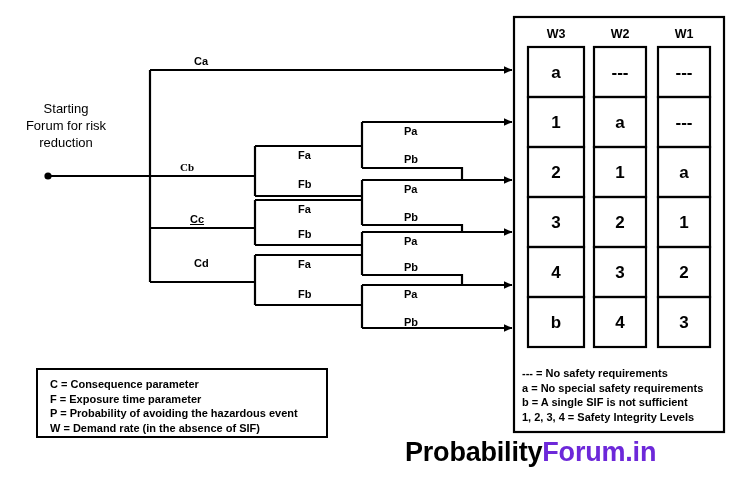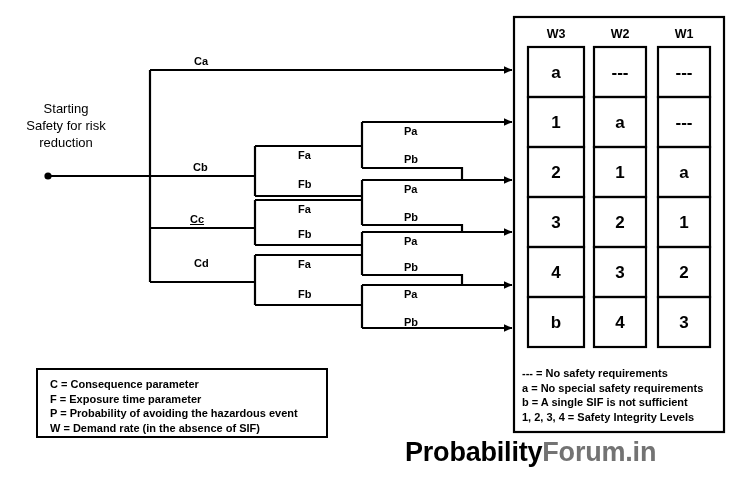--- a/index.html
+++ b/index.html
@@ -19,21 +19,21 @@
   .legend-left{position:absolute;left:28px;top:368px;width:292px;height:70px;
      border:2px solid #000;box-sizing:border-box;padding:7px 0 0 12px;margin-left:8px;}
   .legend-left div{font-size:11px;font-weight:bold;line-height:14.5px;white-space:nowrap;}
 
   .legend-right{position:absolute;left:522px;top:366px;width:196px;}
   .legend-right div{font-size:11px;font-weight:bold;line-height:14.5px;white-space:nowrap;}
 
   .brand{position:absolute;left:405px;top:437px;font-size:27px;font-weight:bold;
      letter-spacing:-0.2px;}
   .brand .b1{color:#000000;}
-  .brand .b2{color:#737373;}
+  .brand .b2{color:#6d28d9;}
 </style>
 </head>
 <body>
 
 <div id="stage">
 
   <svg id="diagram" viewBox="0 0 748 480">
     <defs>
       <marker id="arw" markerWidth="9" markerHeight="8" refX="8.5" refY="4" orient="auto" markerUnits="userSpaceOnUse">
         <path d="M0,0 L9,4 L0,8 z" fill="#000"></path>
@@ -106,26 +106,26 @@
         <rect x="658" y="147" width="52" height="50"></rect>
         <rect x="658" y="197" width="52" height="50"></rect>
         <rect x="658" y="247" width="52" height="50"></rect>
         <rect x="658" y="297" width="52" height="50"></rect>
       </g>
     </g>
   </svg>
 
   <div class="start-label">
     <div>Starting</div>
-    <div>Safety for risk</div>
+    <div>Forum for risk</div>
     <div>reduction</div>
   </div>
 
   <div class="node-label" style="left:158px;top:55px;">Ca</div>
-  <div class="node-label" style="left:157px;top:161px;">Cb</div>
+  <div class="node-label" style="left:144px;top:161px;font-family:Liberation Serif, serif;">Cb</div>
   <div class="node-label" style="left:154px;top:213px;text-decoration:underline;">Cc</div>
   <div class="node-label" style="left:158px;top:257px;">Cd</div>
 
   <div class="node-label" style="left:262px;top:149px;">Fa</div>
   <div class="node-label" style="left:262px;top:178px;">Fb</div>
   <div class="node-label" style="left:262px;top:203px;">Fa</div>
   <div class="node-label" style="left:262px;top:228px;">Fb</div>
   <div class="node-label" style="left:262px;top:258px;">Fa</div>
   <div class="node-label" style="left:262px;top:288px;">Fb</div>
 

